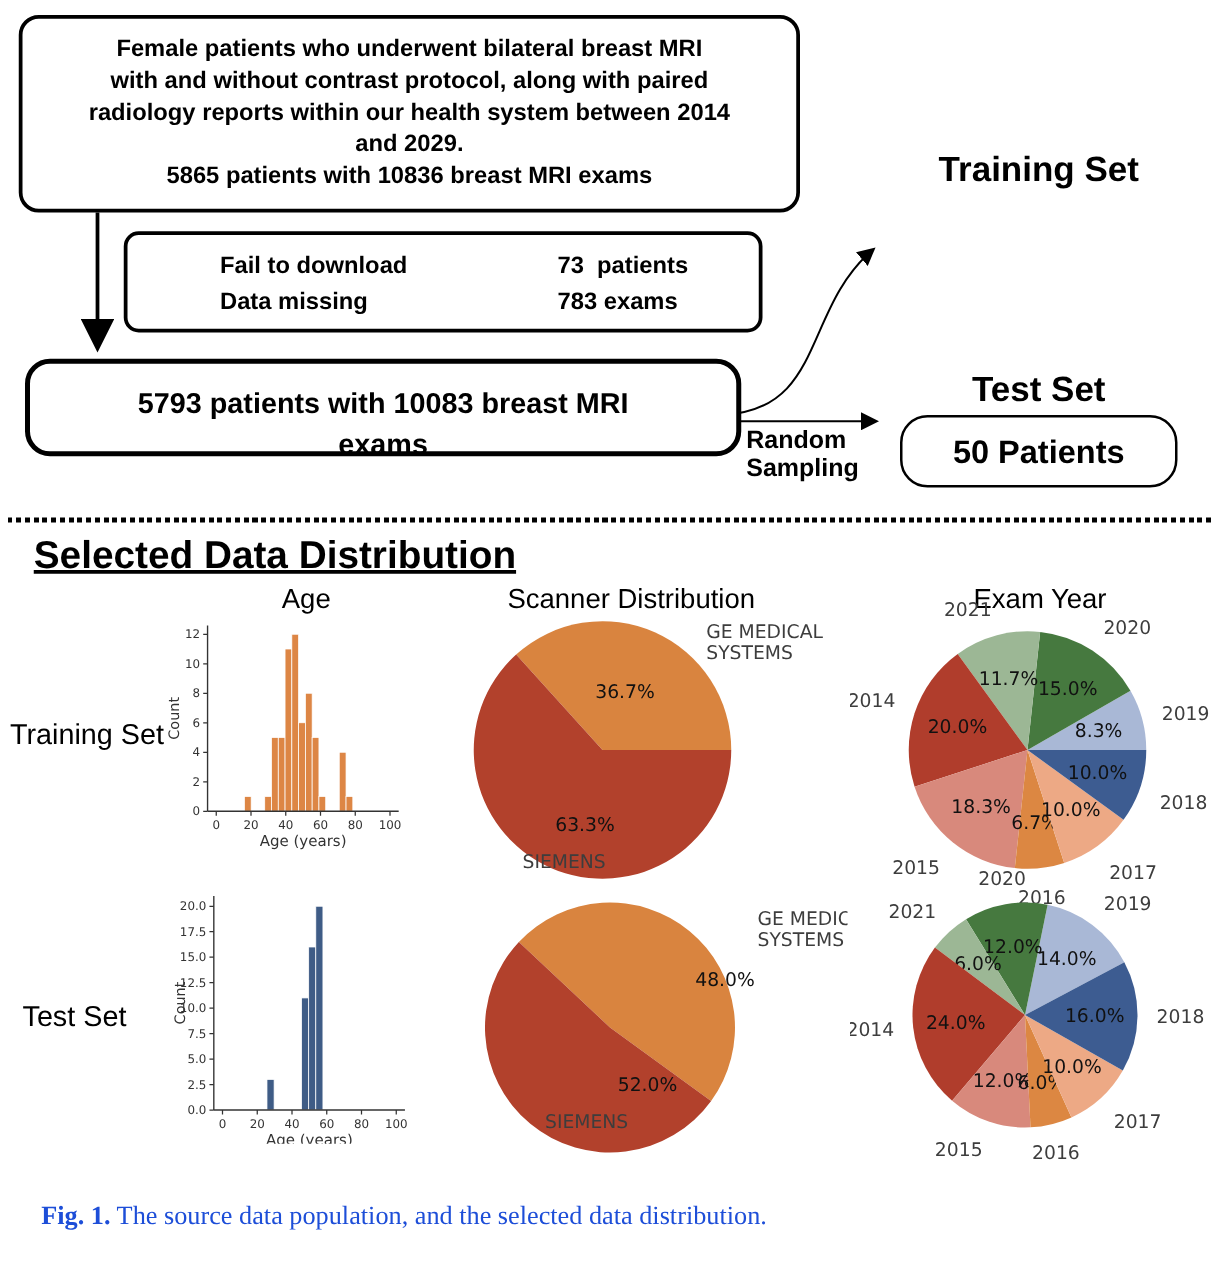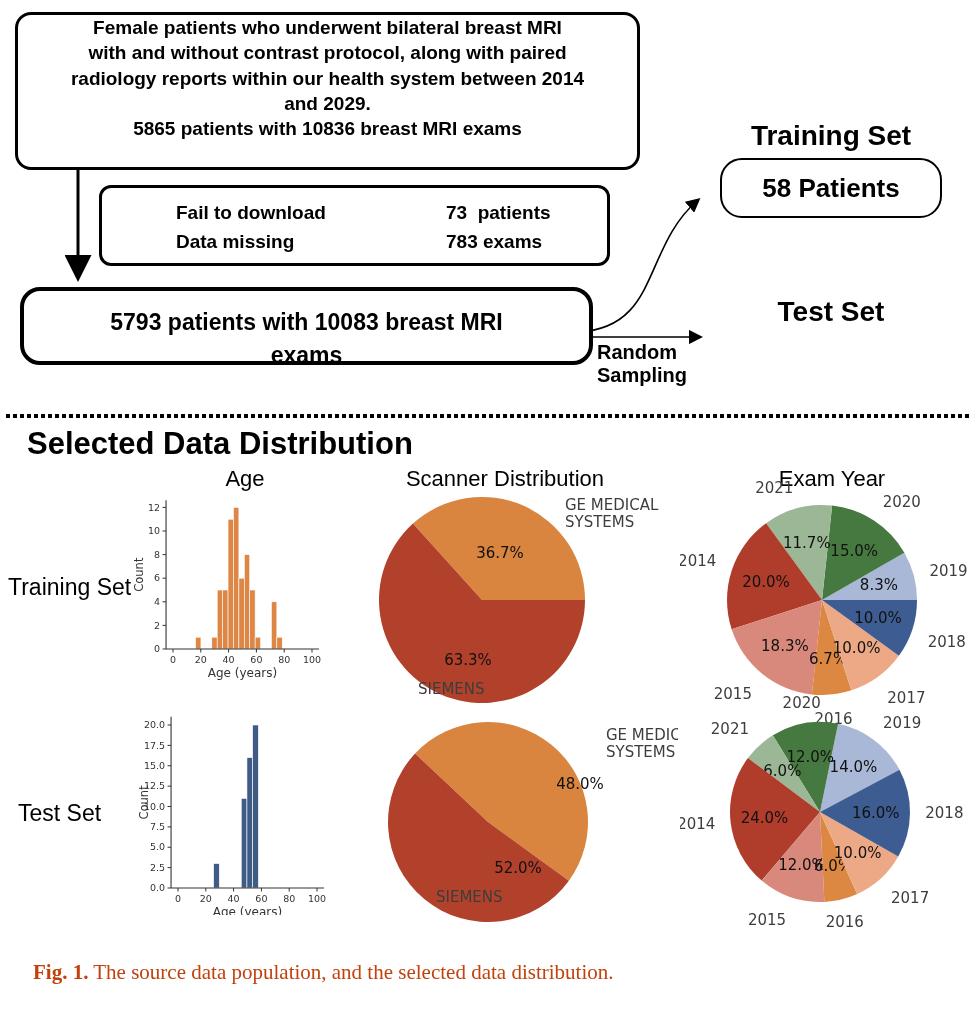--- a/index.html
+++ b/index.html
@@ -1,41 +1,41 @@
 <!DOCTYPE html>
 <html><head>
 <meta charset="utf-8">
 <style>
   html,body{margin:0;padding:0;background:#fff;}
   #fig{position:relative;width:975px;height:1009px;background:#fff;overflow:hidden;
        font-family:"Liberation Sans", sans-serif;color:#000;}
   .abs{position:absolute;}
   .fbox{position:absolute;border:3px solid #000;border-radius:16px;background:#fff;
         font-weight:bold;text-align:center;box-sizing:border-box;}
-  .src-box{left:15px;top:12px;width:625px;height:158px;font-size:19px;line-height:1.33;}
+  .src-box{left:15px;top:12px;width:625px;height:158px;font-size:19px;line-height:1.33;padding-top:12px;}
   .exc-box{left:99px;top:185px;width:511px;height:81px;border-radius:12px;text-align:left;
            font-size:19px;line-height:1.5;padding:11px 0 0 26px;}
   .exc-row{display:flex;margin-left:48px;}
   .exc-label{width:270px;}
   .exc-value{white-space:pre;}
   .filt-box{left:20px;top:287px;width:573px;height:78px;border-width:4px;border-radius:20px;
             font-size:23px;line-height:1.45;padding-top:15px;}
   .set-title{position:absolute;font-weight:bold;font-size:28px;text-align:center;width:222px;}
   .set-box{position:absolute;left:720px;width:222px;border:2.5px solid #000;border-radius:22px;
            font-weight:bold;font-size:26px;text-align:center;box-sizing:border-box;background:#fff;}
   .rs-label{position:absolute;left:597px;top:341px;font-weight:bold;font-size:20px;line-height:1.15;}
   .dotted-sep{position:absolute;left:6px;top:414px;width:963px;height:4px;
               background:repeating-linear-gradient(90deg,#000 0 4px,transparent 4px 7px);}
-  .dist-heading{position:absolute;left:27px;top:426px;font-size:31px;font-weight:bold;}
+  .dist-heading{position:absolute;left:27px;top:426px;font-size:31px;font-weight:bold;text-decoration:underline;}
   .col-title{position:absolute;font-size:22px;text-align:center;}
   .row-label{position:absolute;font-size:23px;}
   .chart{position:absolute;}
   .chart svg{display:block;}
   .caption{position:absolute;left:33px;top:960px;font-family:"Liberation Serif", serif;
-           font-size:21px;color:#c2410c;}
+           font-size:21px;color:#1d4ed8;}
   .caption b{font-weight:bold;}
 </style>
 </head>
 <body>
 
 <div id="fig">
 
   <svg class="abs" style="left:0;top:0;" width="975" height="420">
     <defs>
       <marker id="ah" markerWidth="9" markerHeight="9" refX="7" refY="4.5" orient="auto">
@@ -70,22 +70,22 @@
     <div>5793 patients with 10083 breast MRI</div>
     <div>exams</div>
   </div>
 
   <div class="rs-label">
     <div>Random</div>
     <div>Sampling</div>
   </div>
 
   <div class="set-title" style="left:720px;top:120px;">Training Set</div>
-  <div class="set-box" style="top:158px;height:60px;line-height:56px;">58 Patients</div>
   <div class="set-title" style="left:720px;top:296px;">Test Set</div>
+  <div class="set-box" style="top:332px;height:58px;line-height:54px;">50 Patients</div>
 
   <div class="dotted-sep"></div>
   <div class="dist-heading">Selected Data Distribution</div>
 
   <div class="col-title" style="left:130px;top:466px;width:230px;">Age</div>
   <div class="col-title" style="left:355px;top:466px;width:300px;">Scanner Distribution</div>
   <div class="col-title" style="left:702px;top:466px;width:260px;">Exam Year</div>
 
   <div class="row-label" style="left:8px;top:574px;">Training Set</div>
   <div class="row-label" style="left:18px;top:800px;">Test Set</div>

